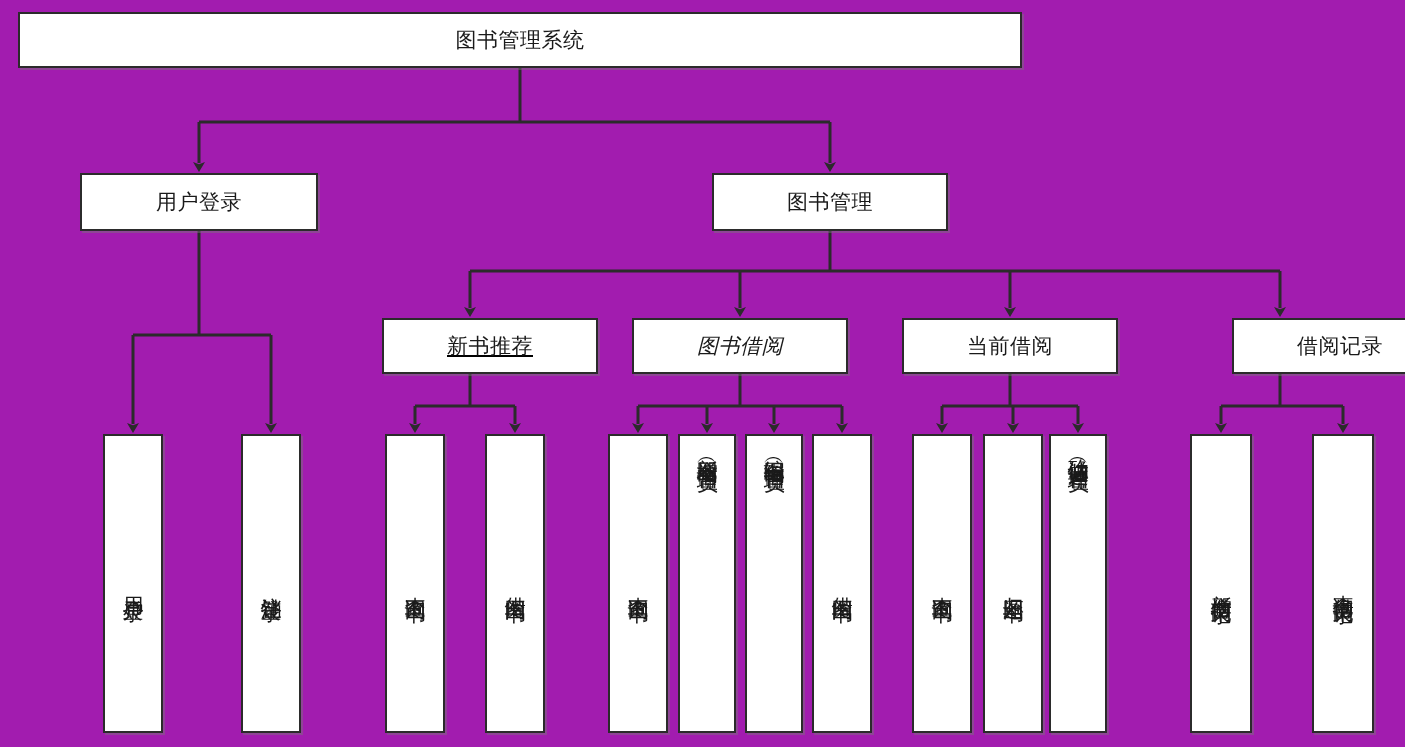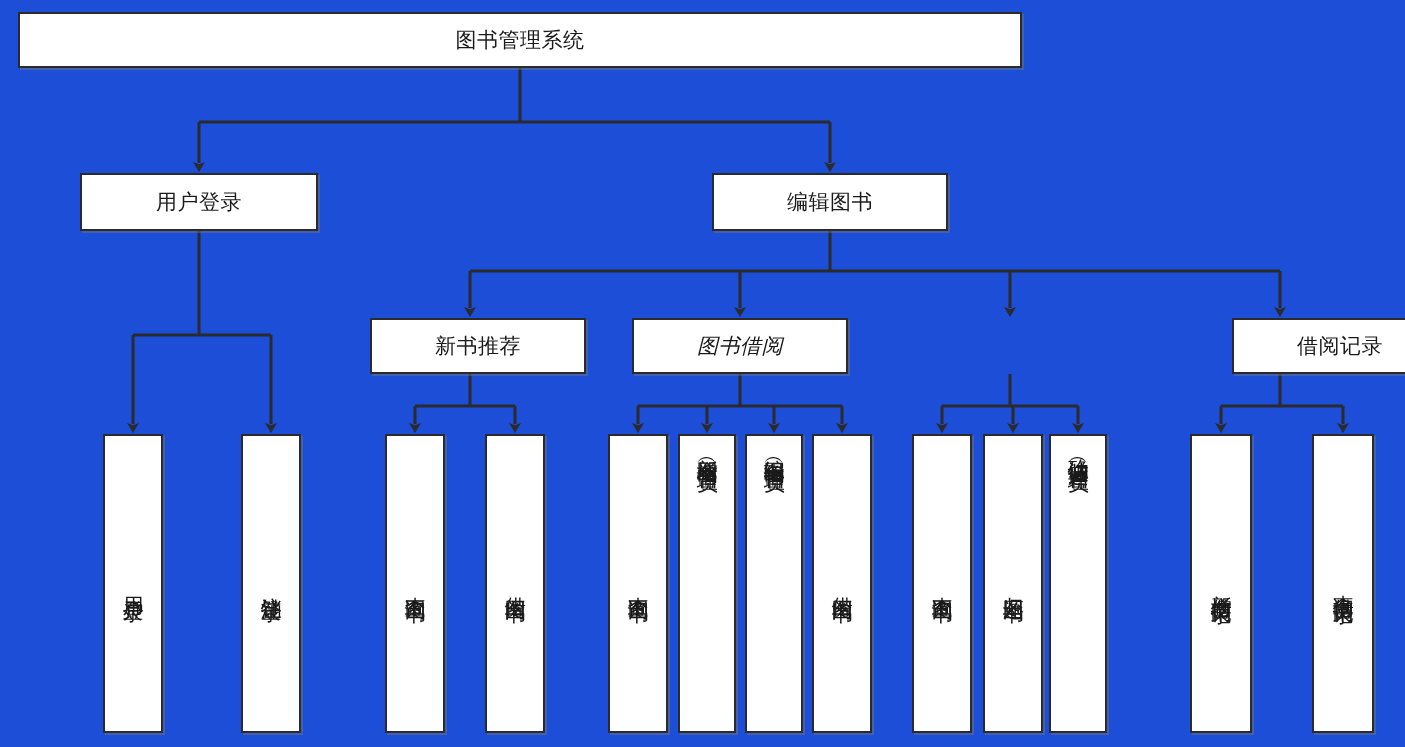--- a/index.html
+++ b/index.html
@@ -7,21 +7,21 @@
     padding: 0;
     background: #ffffff;
   }
   body {
     font-family: "DejaVu Sans", "Liberation Sans", sans-serif;
   }
   #canvas {
     position: relative;
     width: 1405px;
     height: 747px;
-    background: #1d4ed8;
+    background: #a21caf;
     overflow: hidden;
   }
   #edges {
     position: absolute;
     left: 0;
     top: 0;
     width: 1405px;
     height: 747px;
     pointer-events: none;
   }
@@ -132,29 +132,32 @@
   </svg>
 
   <div class="node horiz" style="left:18px; top:12px; width:1004px; height:56px;">
     <span class="label">图书管理系统</span>
   </div>
 
   <div class="node horiz" style="left:80px; top:173px; width:238px; height:58px;">
     <span class="label">用户登录</span>
   </div>
   <div class="node horiz" style="left:712px; top:173px; width:236px; height:58px;">
-    <span class="label">编辑图书</span>
-  </div>
-
-  <div class="node horiz" style="left:370px; top:318px; width:216px; height:56px;">
+    <span class="label">图书管理</span>
+  </div>
+
+  <div class="node horiz" style="left:382px; top:318px; width:216px; height:56px;text-decoration:underline;">
     <span class="label">新书推荐</span>
   </div>
   <div class="node horiz" style="left:632px; top:318px; width:216px; height:56px;font-style:italic;">
     <span class="label">图书借阅</span>
   </div>
+  <div class="node horiz" style="left:902px; top:318px; width:216px; height:56px;">
+    <span class="label">当前借阅</span>
+  </div>
   <div class="node horiz" style="left:1232px; top:318px; width:216px; height:56px;">
     <span class="label">借阅记录</span>
   </div>
 
   <div class="node vert mid" style="left:103px; top:434px; width:60px; height:299px;">
     <span class="label">用户登录</span>
   </div>
   <div class="node vert mid" style="left:241px; top:434px; width:60px; height:299px;">
     <span class="label">注销登录</span>
   </div>

